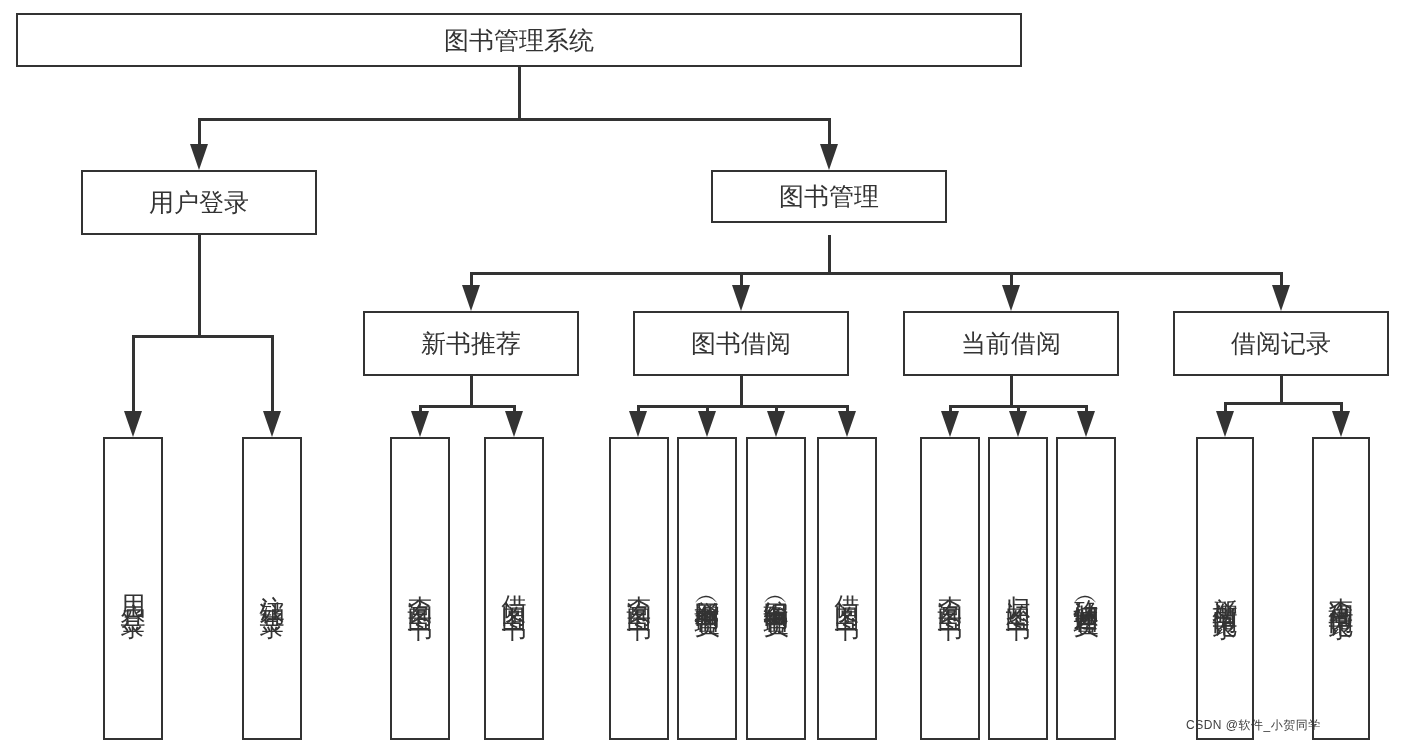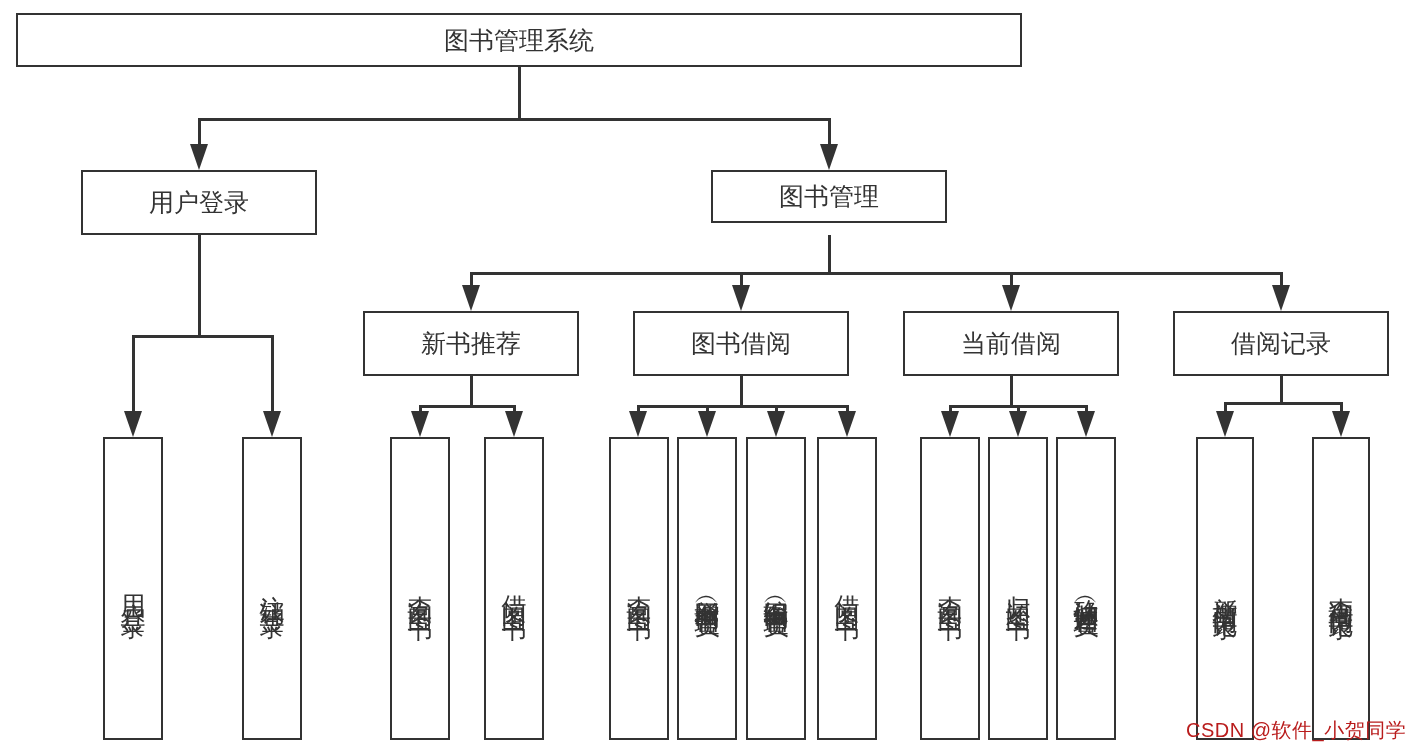--- a/index.html
+++ b/index.html
@@ -43,22 +43,22 @@
     width: 0;
     height: 0;
     border-left: 9px solid transparent;
     border-right: 9px solid transparent;
     border-top: 26px solid #333333;
   }
   .watermark {
     position: absolute;
     left: 1186px;
     top: 717px;
-    font-size: 20px;
-    color: #b91c1c;
+    font-size: 12px;
+    color: #404040;
     z-index: 10;
     letter-spacing: 0.5px;
     white-space: nowrap;
   }
 </style>
 </head>
 <body>
 
 <div class="canvas">
 

